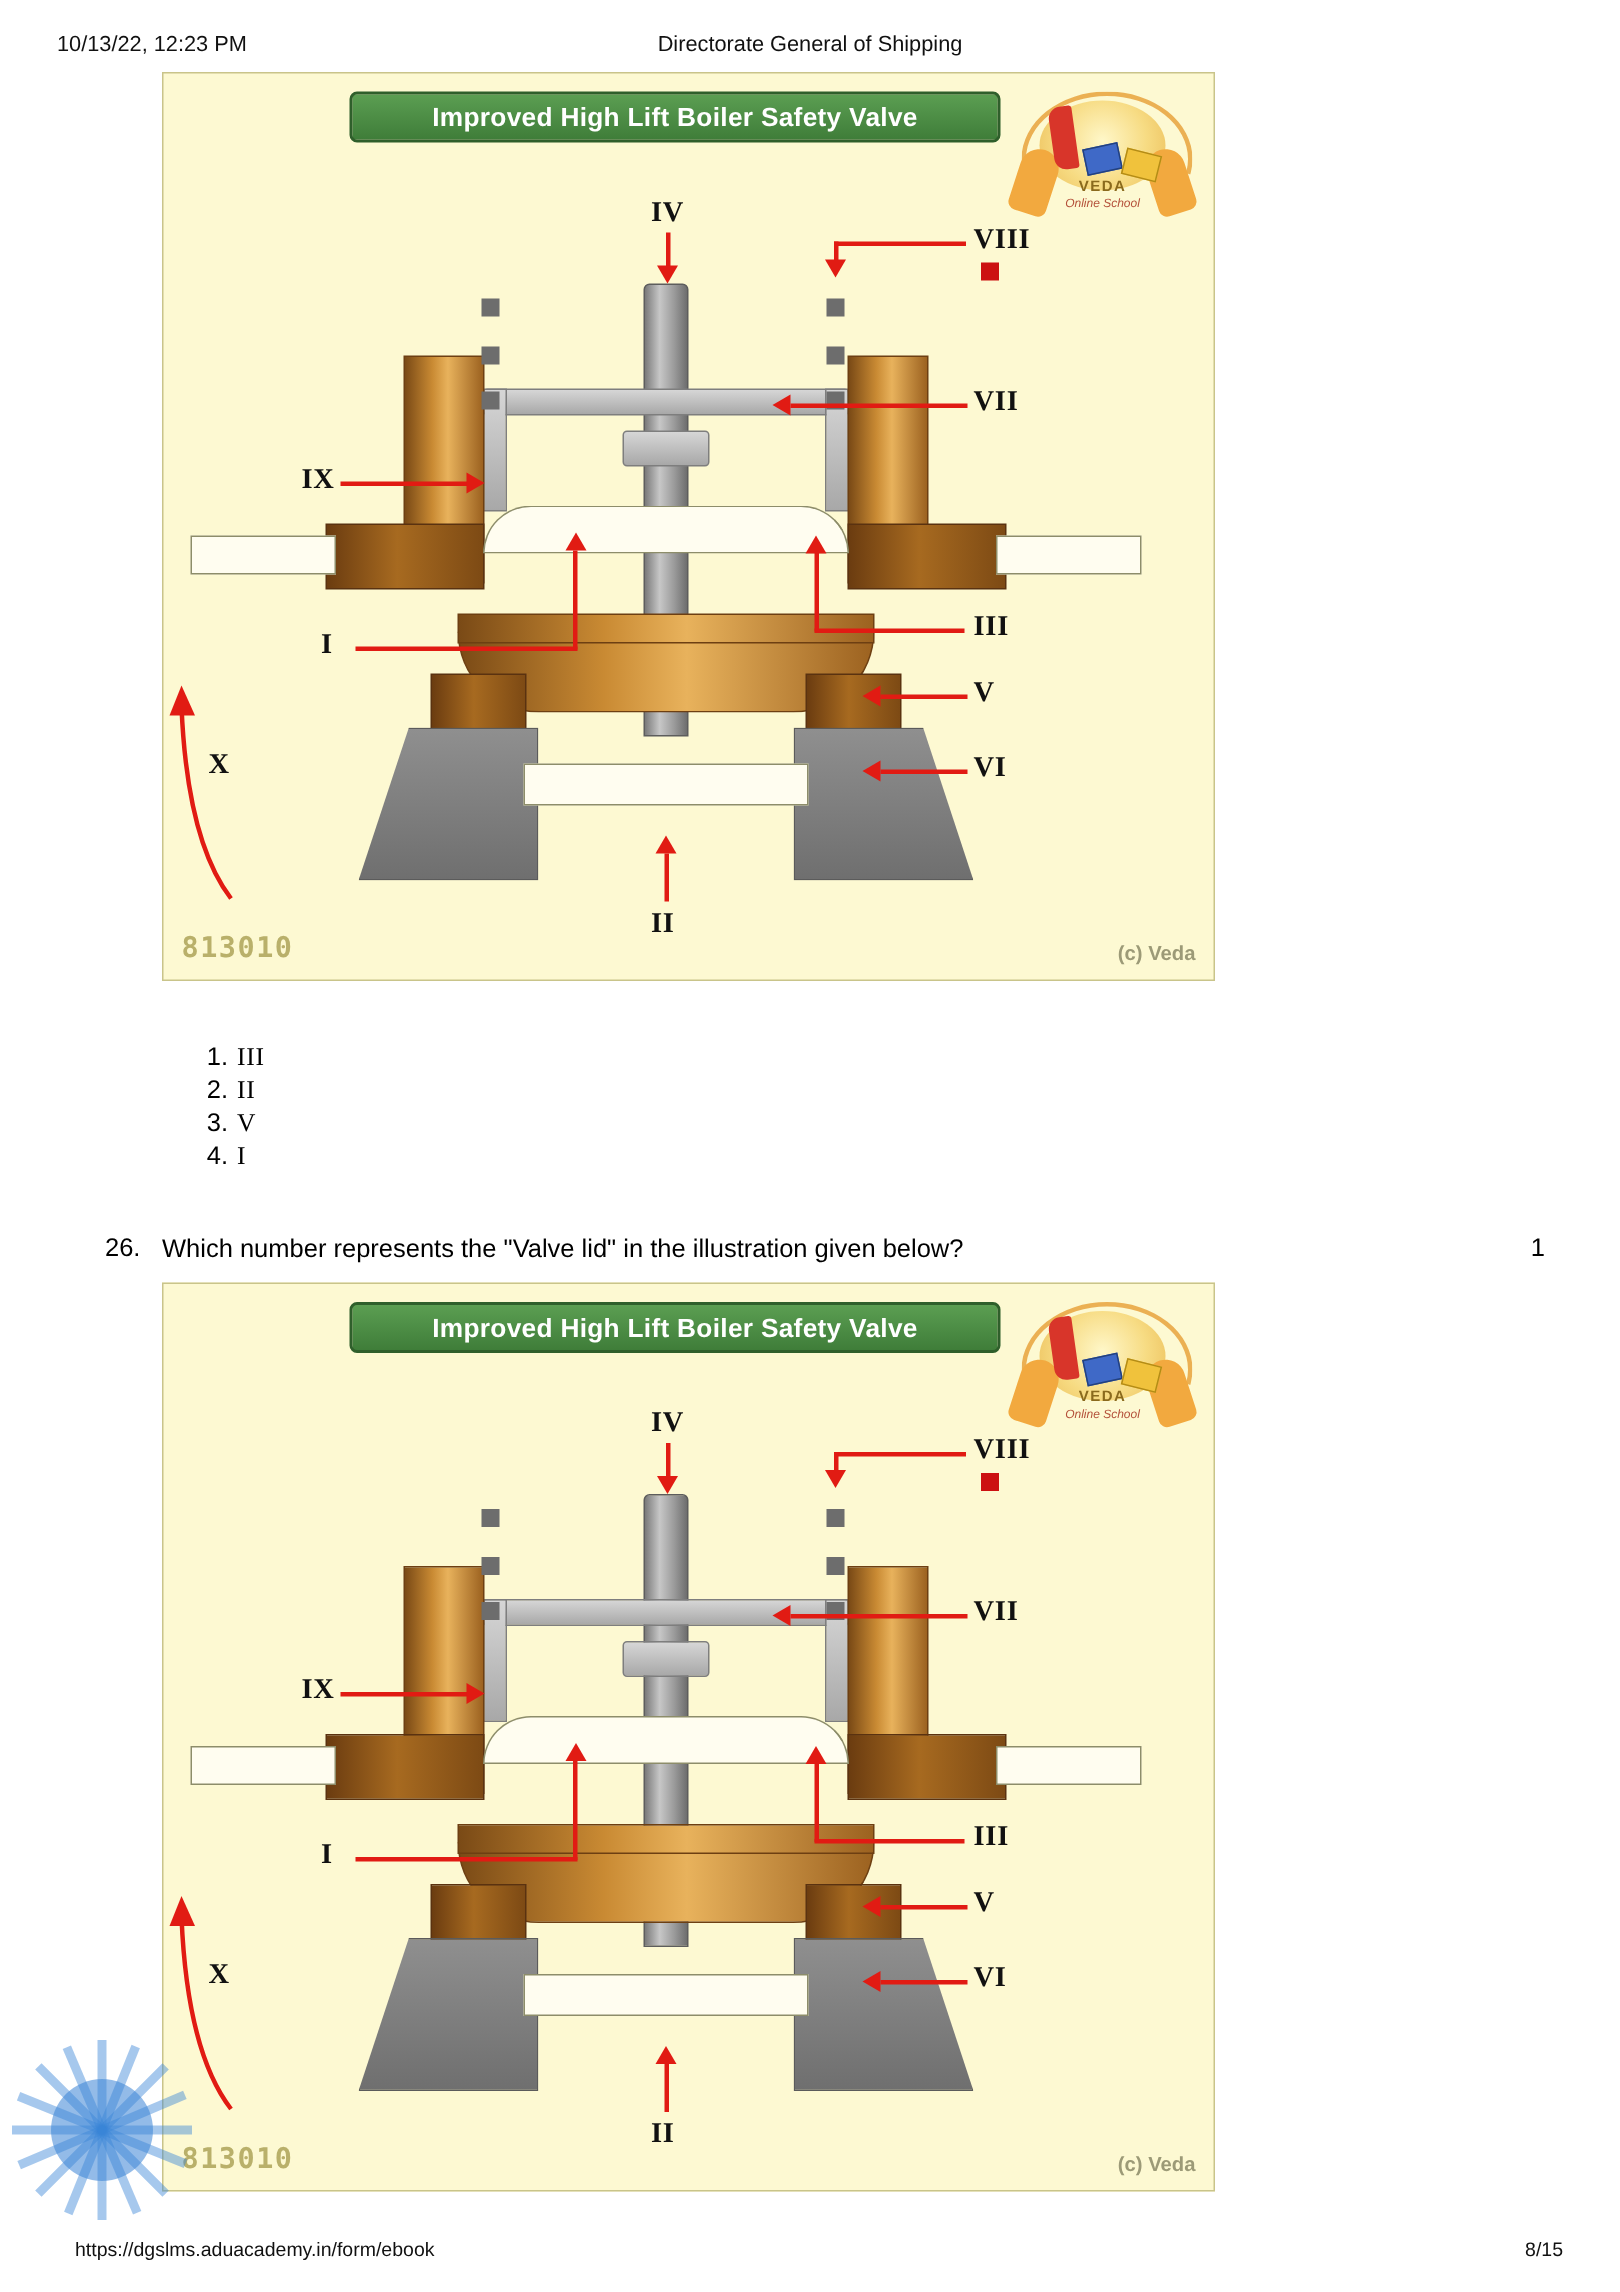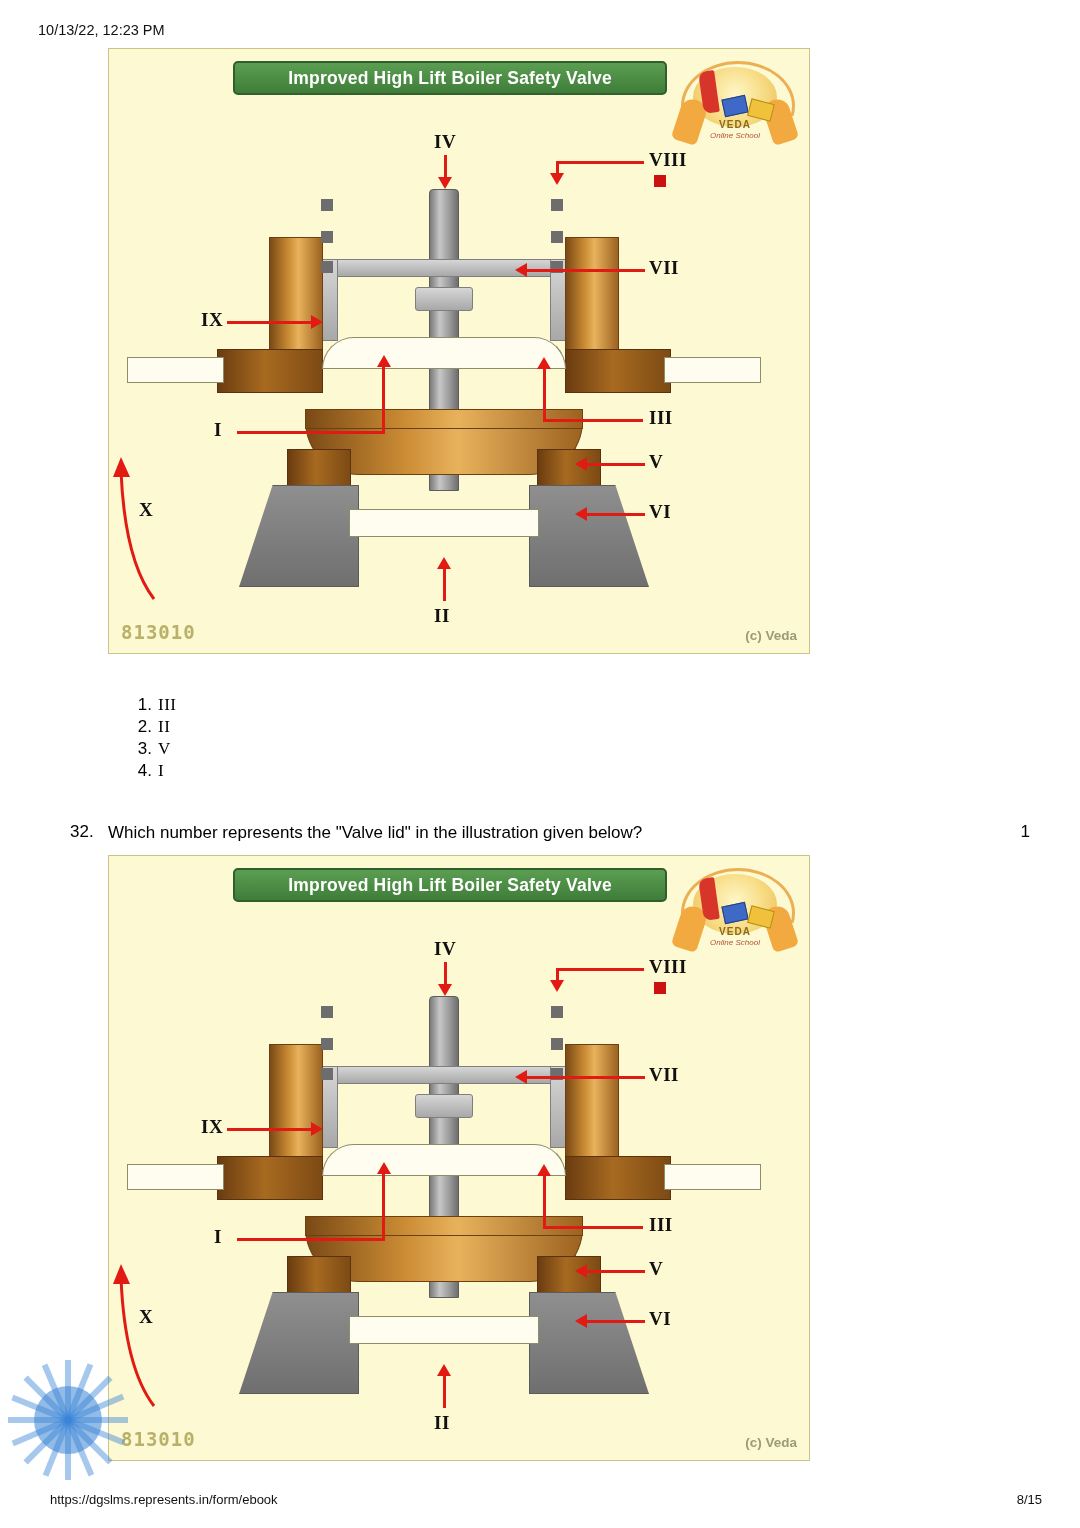--- a/index.html
+++ b/index.html
@@ -305,20 +305,21 @@
     width: 6px; height: 120px;
     background: rgba(58, 132, 214, 0.45);
     transform-origin: 50% 50%;
   }
 </style>
 </head>
 <body>
 
 <div class="page-header">
   <div class="hdr-date">10/13/22, 12:23 PM</div>
+  <div class="hdr-title">Directorate General of Shipping</div>
 </div>
 
 <div class="figure fig-1">
 
   <div class="fig-title">Improved High Lift Boiler Safety Valve</div>
 
   <div class="fig-logo">
     <div class="logo-arc"></div>
     <div class="logo-ring"></div>
     <div class="logo-hand-l"></div>
@@ -427,21 +428,21 @@
     <span class="option-num">3.</span>
     <span class="option-val">V</span>
   </div>
   <div class="option-row">
     <span class="option-num">4.</span>
     <span class="option-val">I</span>
   </div>
 </div>
 
 <div class="question">
-  <span class="q-num">32.</span>
+  <span class="q-num">26.</span>
   <span class="q-text">Which number represents the "Valve lid" in the illustration given below?</span>
   <span class="q-marks">1</span>
 </div>
 
 <div class="figure fig-2">
 
   <div class="fig-title">Improved High Lift Boiler Safety Valve</div>
 
   <div class="fig-logo">
     <div class="logo-arc"></div>
@@ -547,15 +548,15 @@
     <div class="ray" style="transform:rotate(45deg)"></div>
     <div class="ray" style="transform:rotate(67deg)"></div>
     <div class="ray" style="transform:rotate(90deg)"></div>
     <div class="ray" style="transform:rotate(112deg)"></div>
     <div class="ray" style="transform:rotate(135deg)"></div>
     <div class="ray" style="transform:rotate(157deg)"></div>
   </div>
 </div>
 
 <div class="page-footer">
-  <div class="ftr-url">https://dgslms.represents.in/form/ebook</div>
+  <div class="ftr-url">https://dgslms.aduacademy.in/form/ebook</div>
   <div class="ftr-page">8/15</div>
 </div>
 
 </body></html>

